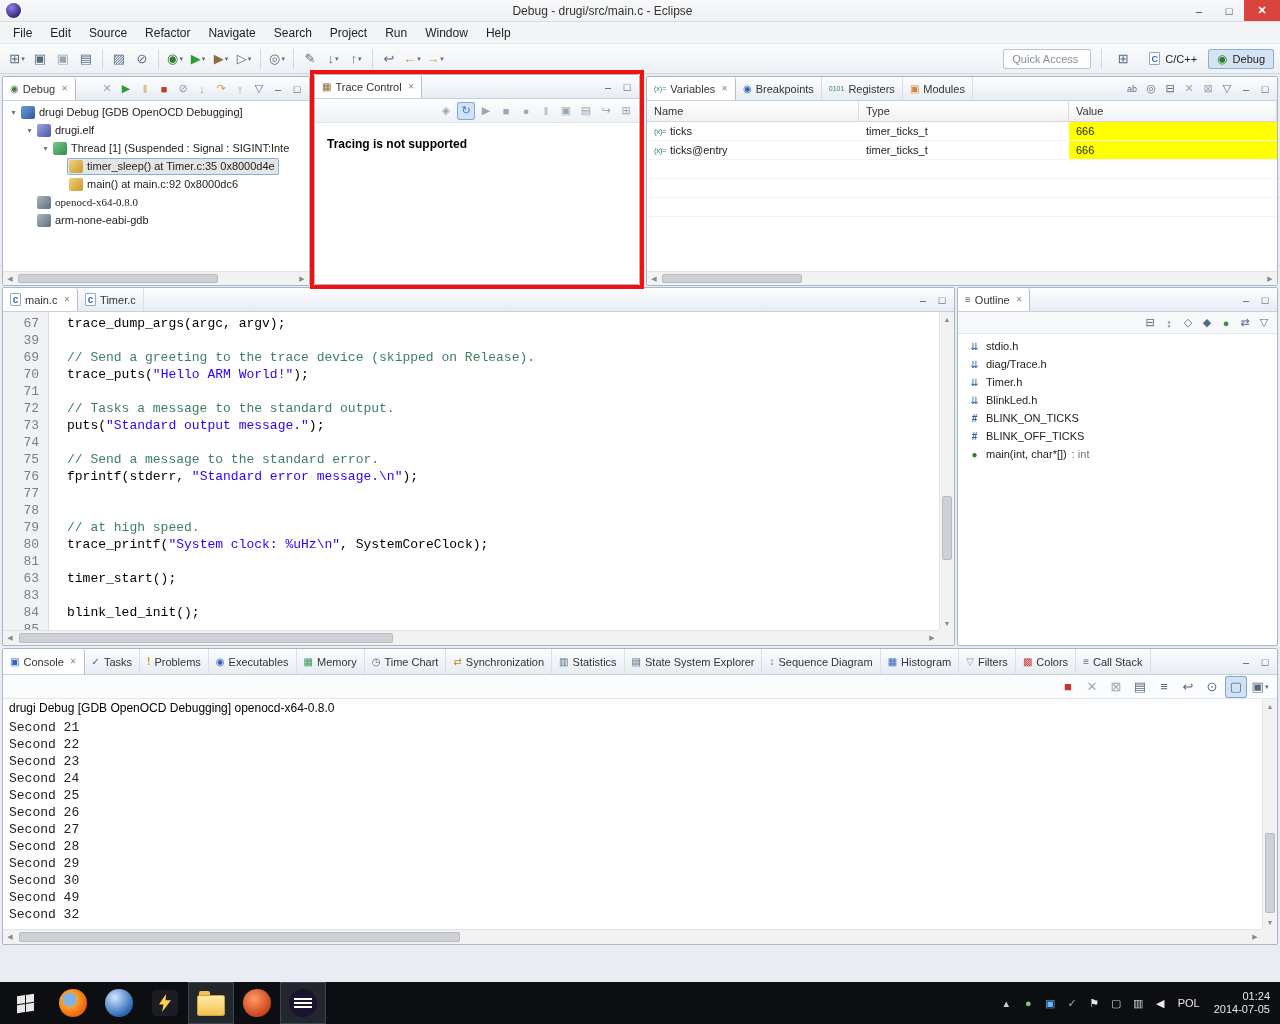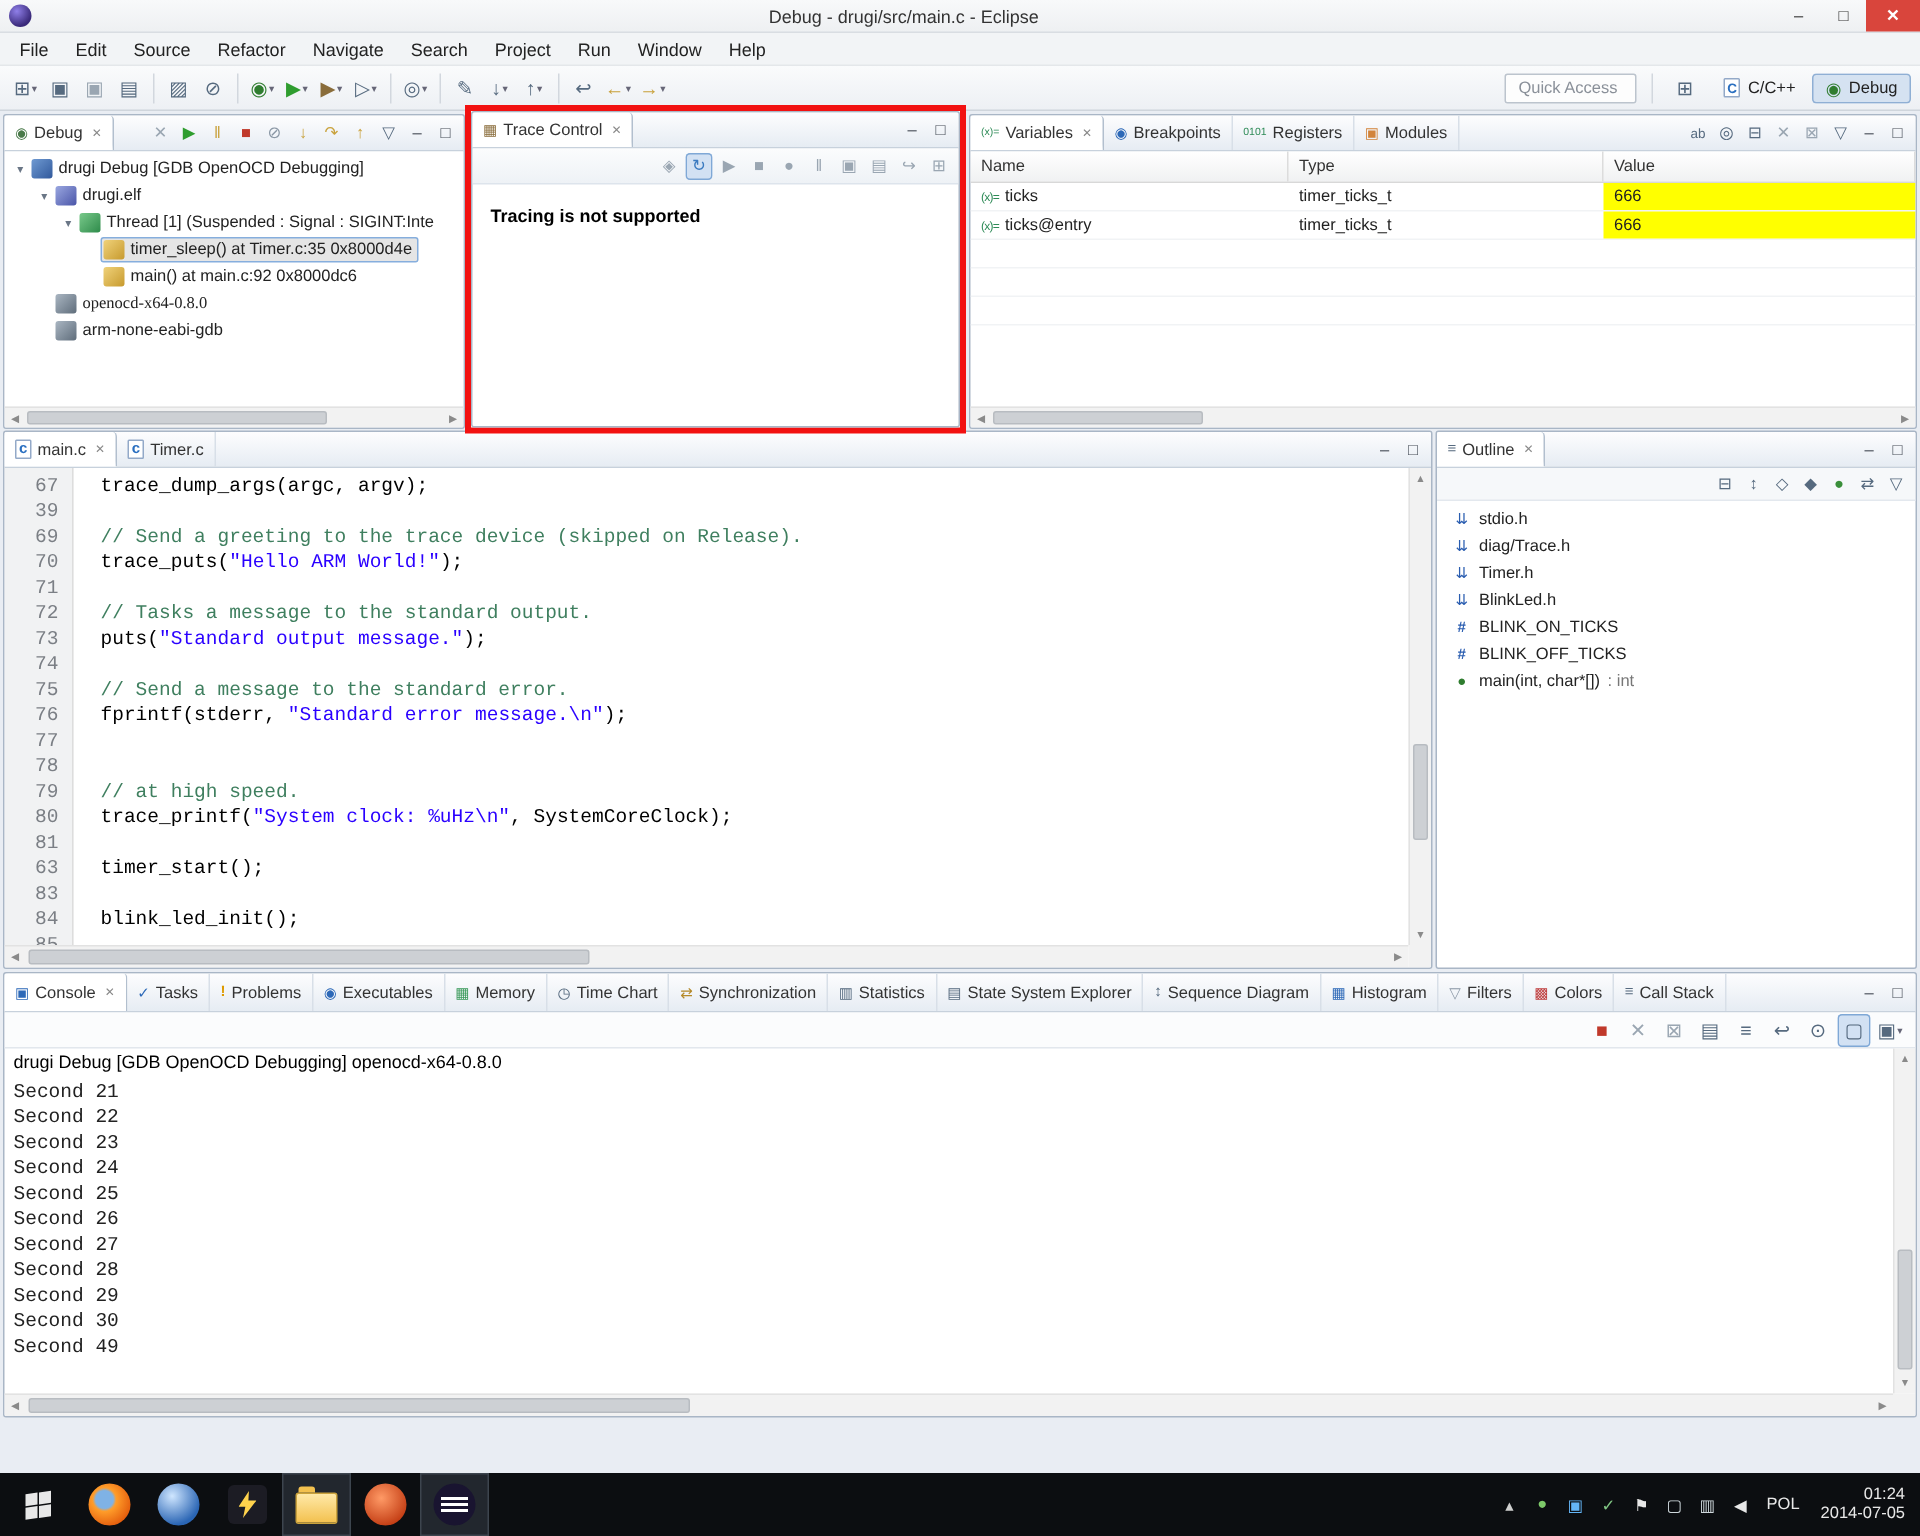--- a/index.html
+++ b/index.html
@@ -723,20 +723,21 @@
           <div class="con-line">Second 22</div>
           <div class="con-line">Second 23</div>
           <div class="con-line">Second 24</div>
           <div class="con-line">Second 25</div>
           <div class="con-line">Second 26</div>
           <div class="con-line">Second 27</div>
           <div class="con-line">Second 28</div>
           <div class="con-line">Second 29</div>
           <div class="con-line">Second 30</div>
           <div class="con-line">Second 49</div>
+          <div class="con-line">Second 32</div>
         </div>
     </div>
     <div class="sb-v" style="top:50px; bottom:15px">
       <div class="sb-arrow" style="top:0">▲</div>
       <div class="thumb" style="bottom:16px; height:35%; left:2px; width:10px;"></div>
       <div class="sb-arrow" style="bottom:0">▼</div>
     </div>
     <div class="sb-h" style="right:15px; height:15px">
       <div class="sb-arrow" style="left:0">◀</div>
       <div class="thumb" style="left:16px; top:2px; height:10px; width:35%;"></div>

